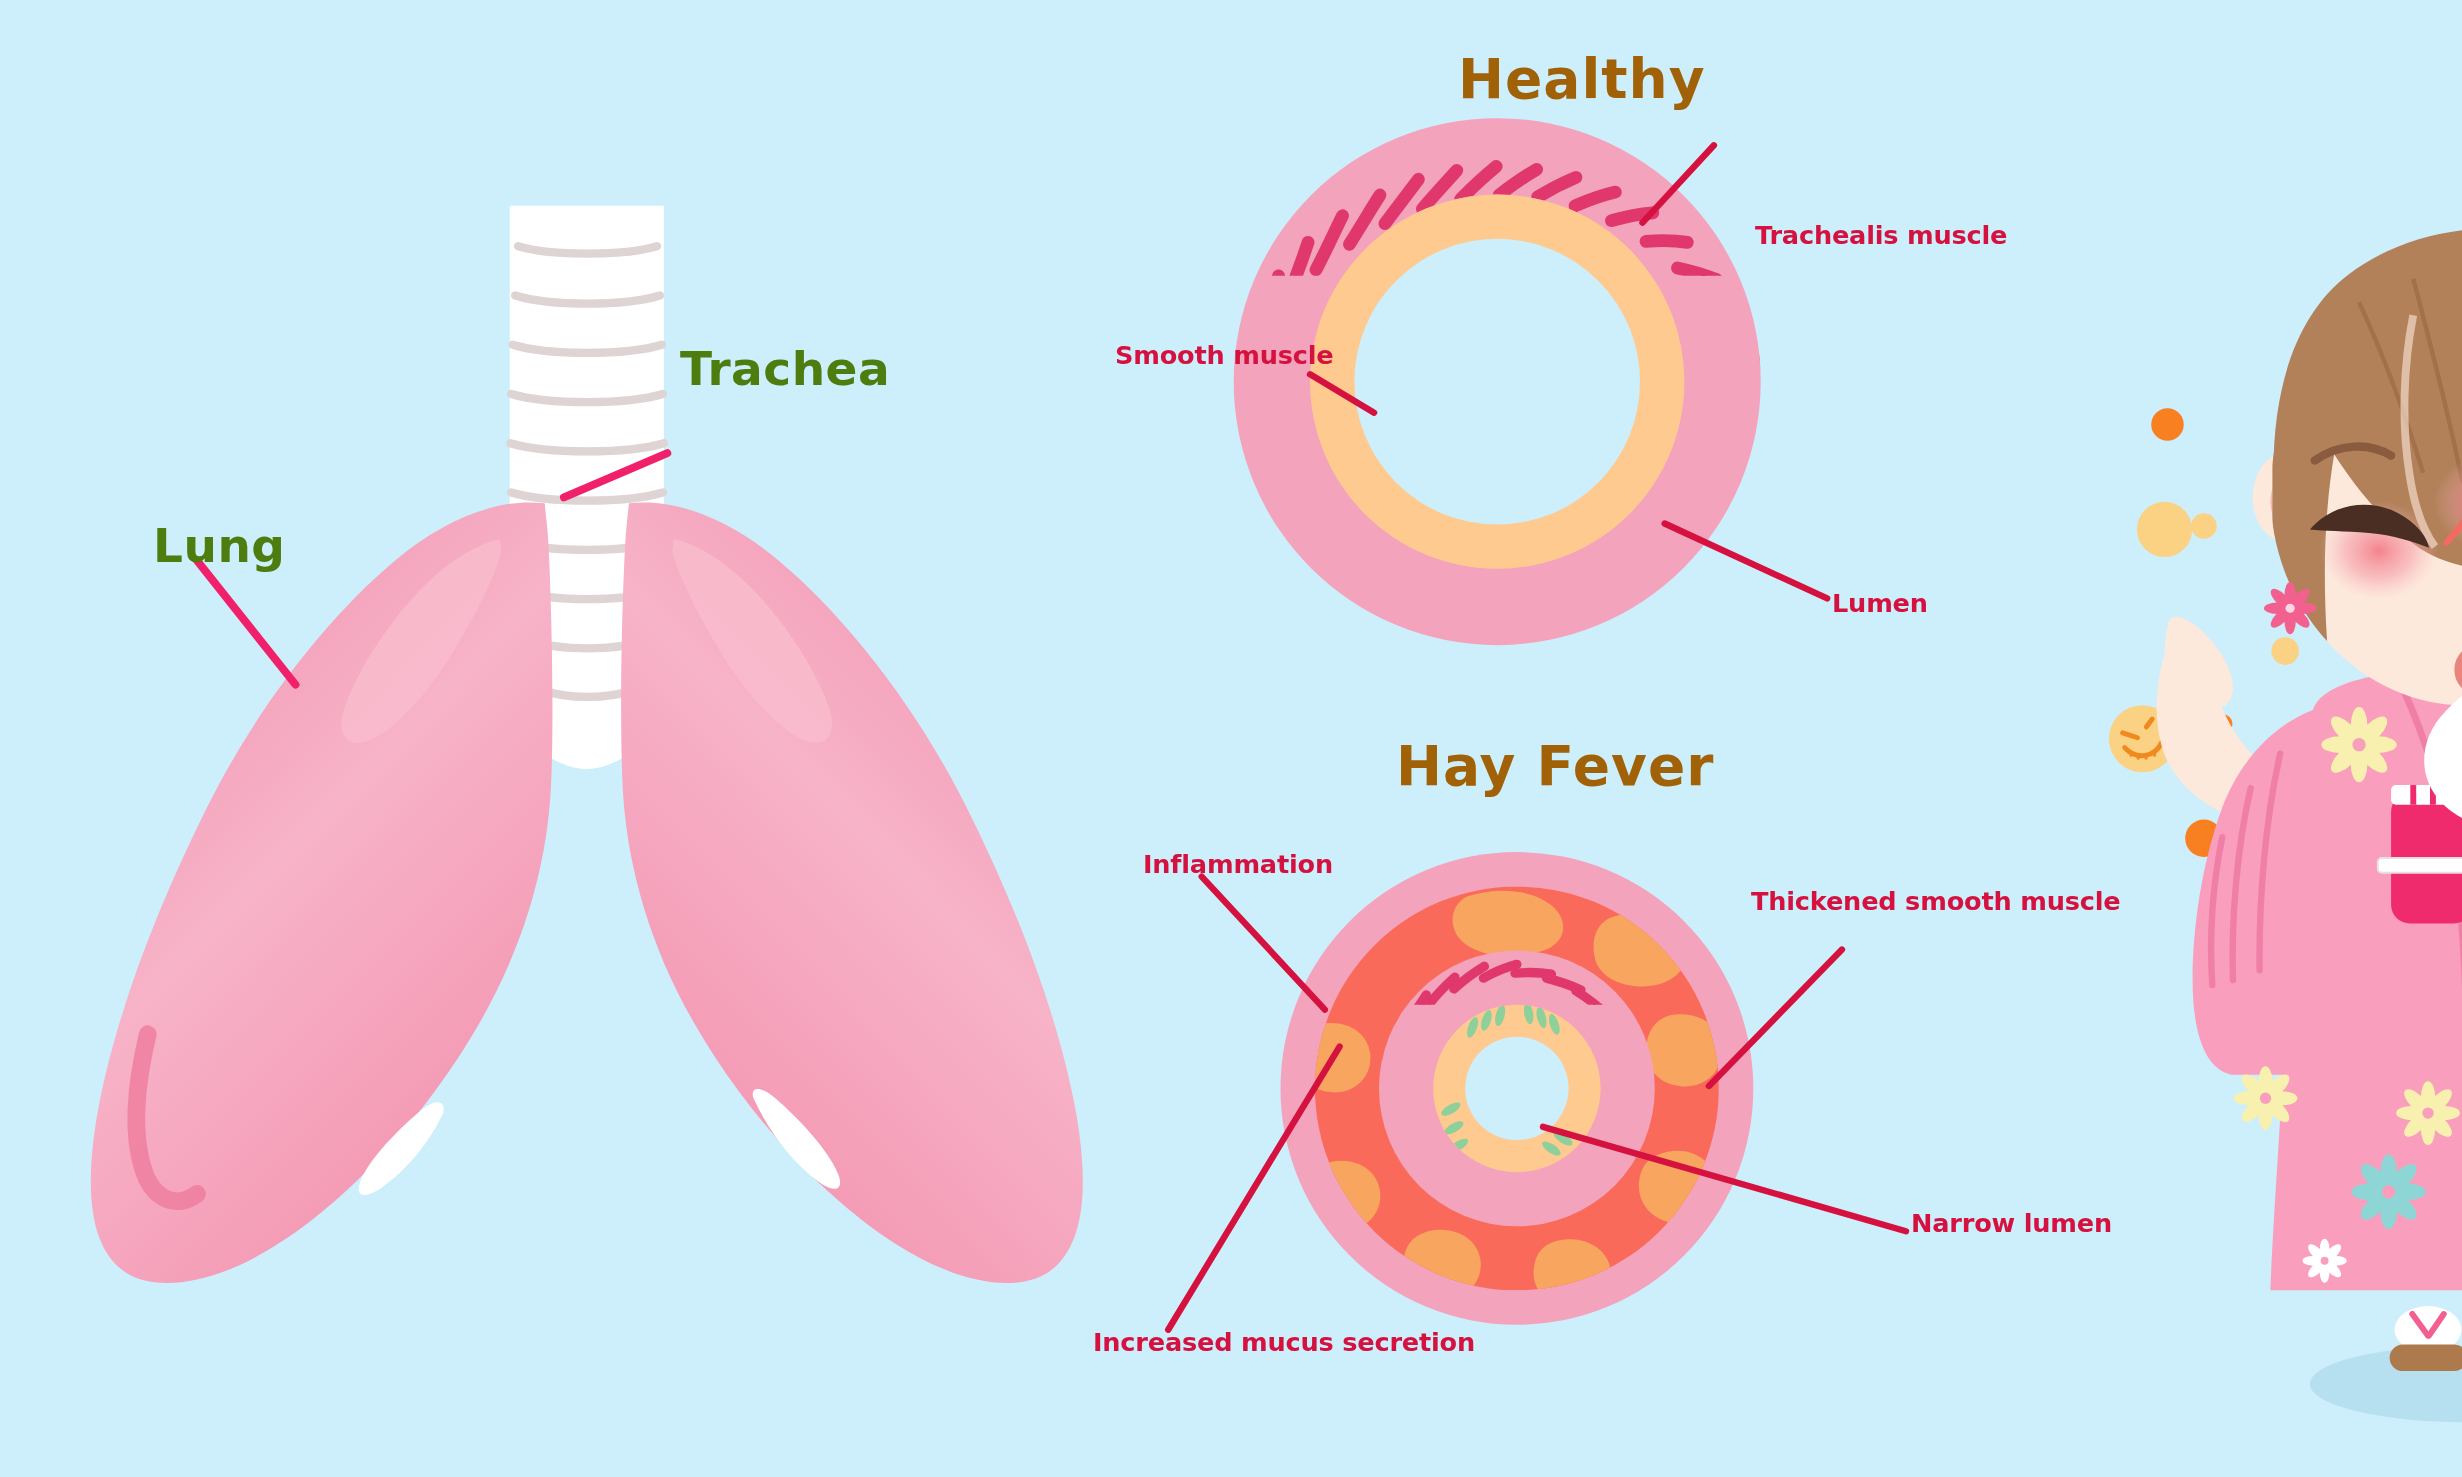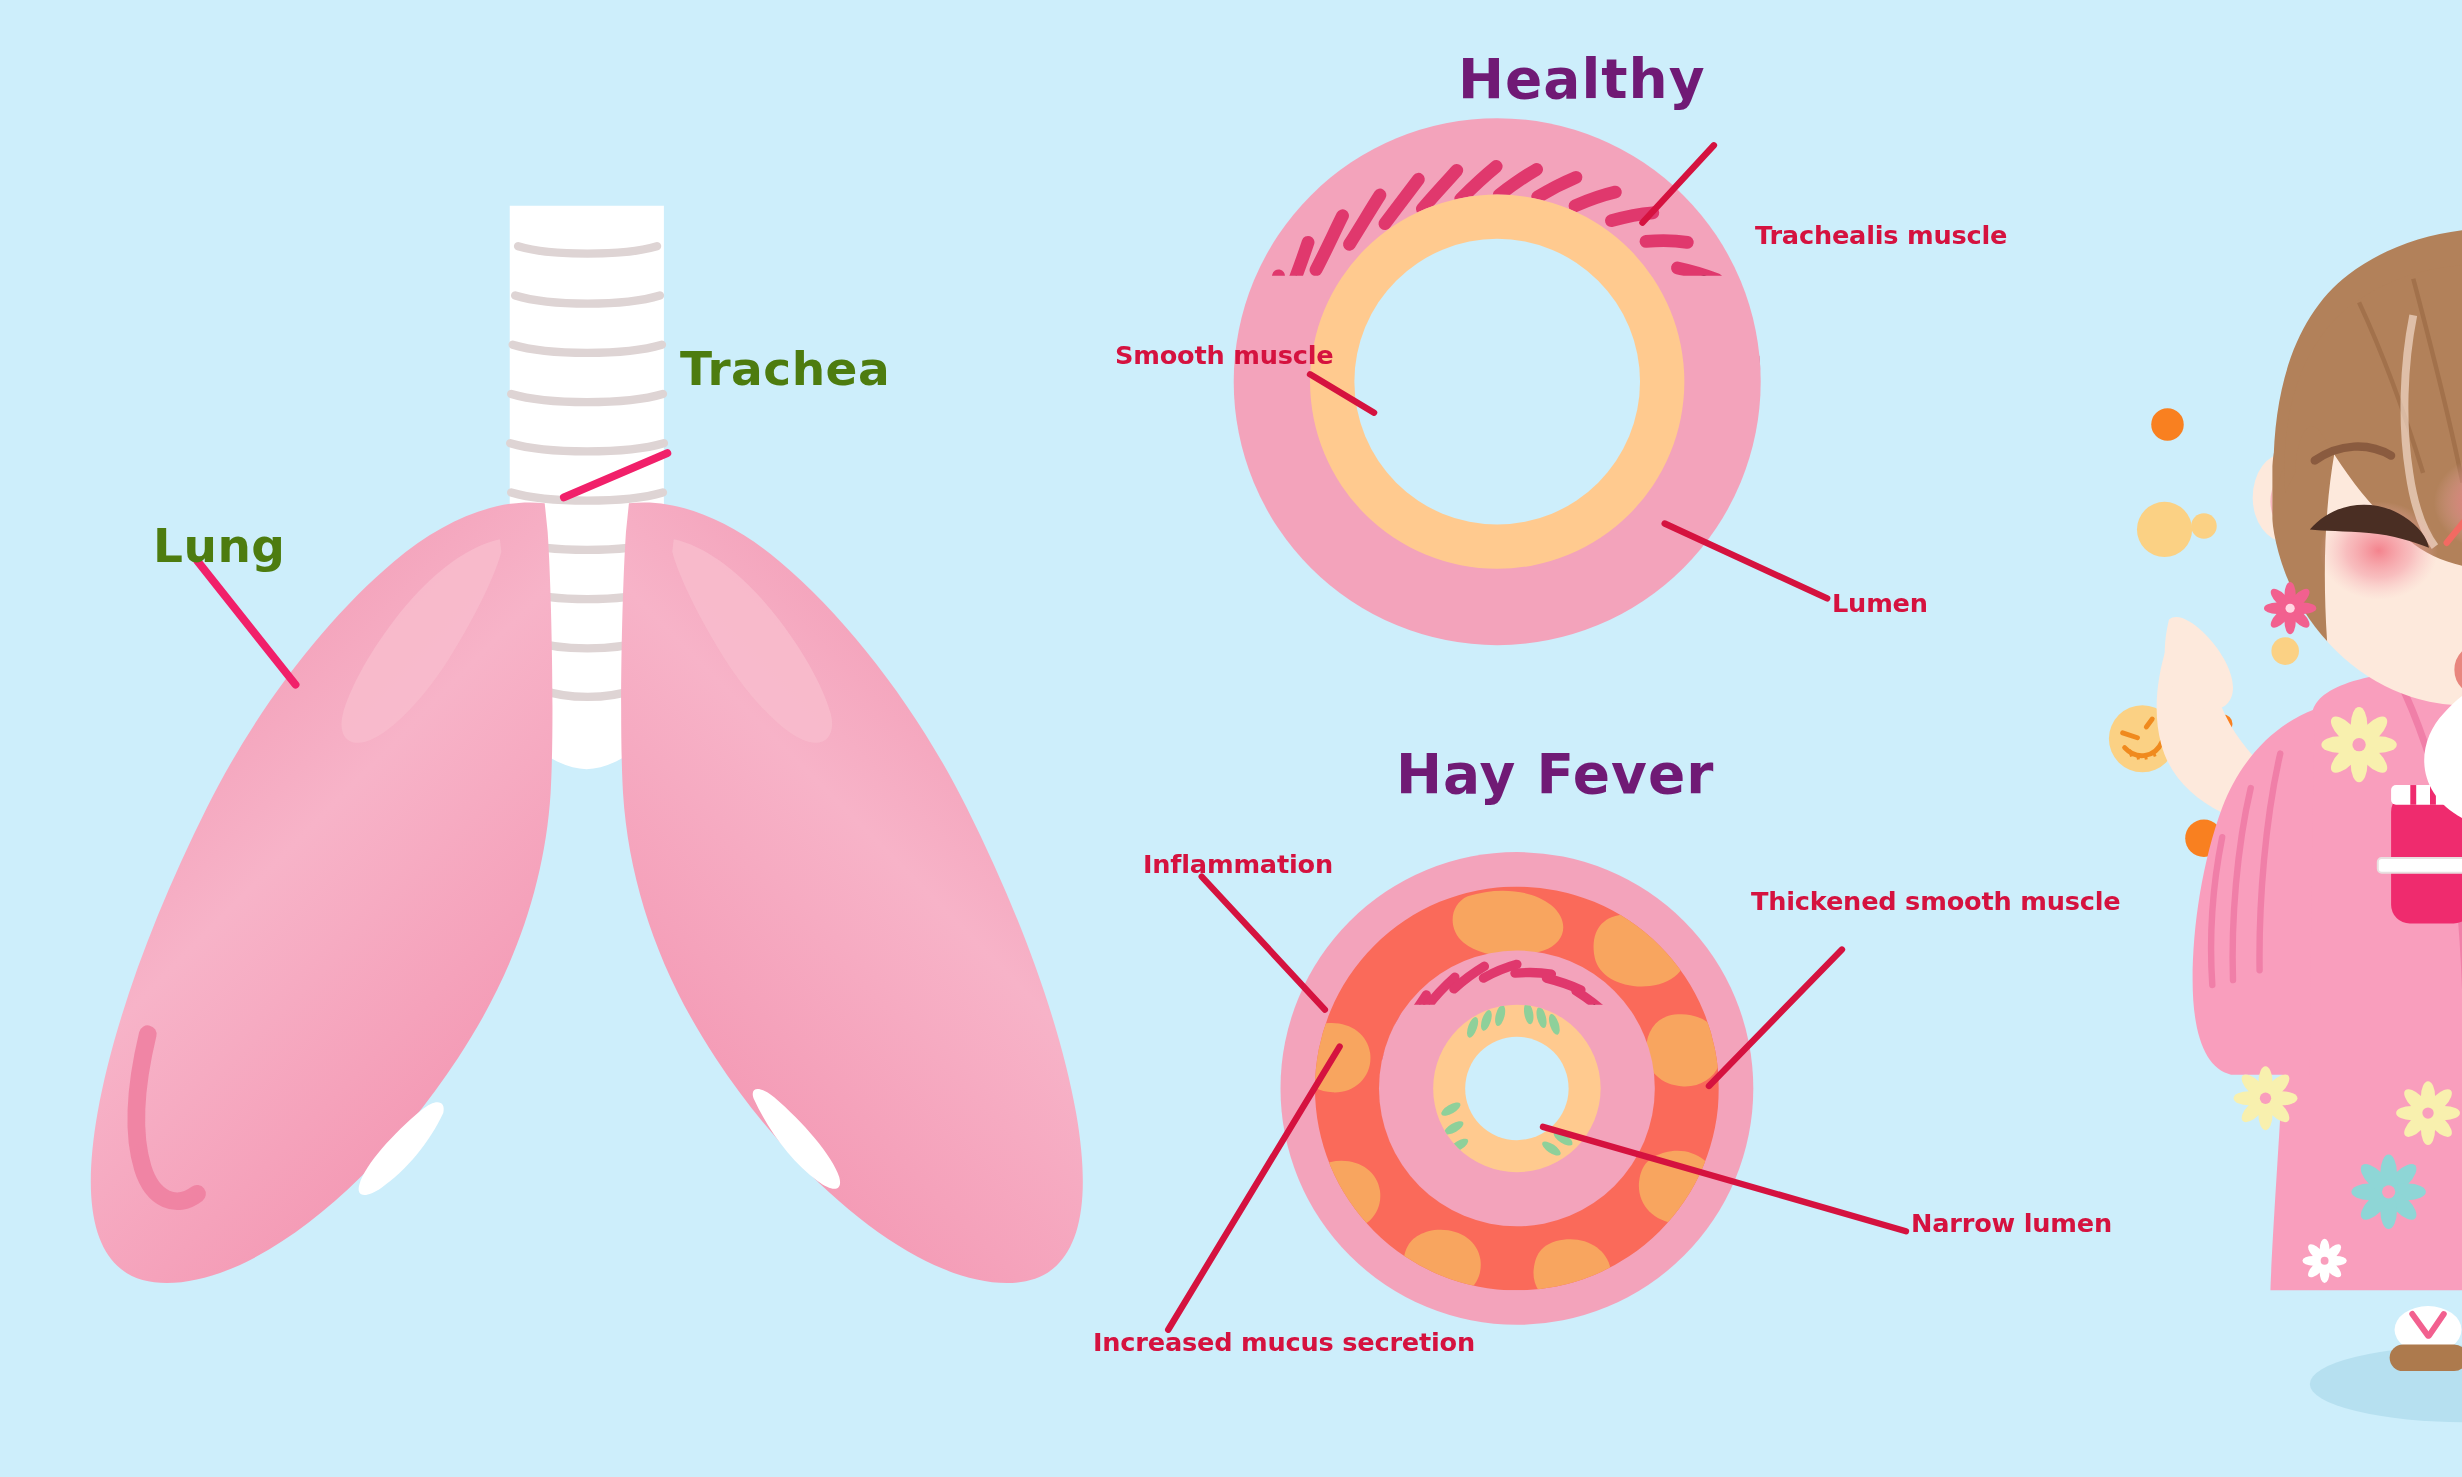--- a/index.html
+++ b/index.html
@@ -23,21 +23,21 @@
   }
   .lbl{
     position:absolute;
     color:#d5123f;
     font-family:"DejaVu Sans", sans-serif;
     font-weight:700;
     white-space:nowrap;
     letter-spacing:-0.2px;
     line-height:1;
   }
-  .lbl.big{ font-size:55px; color:#701a75; letter-spacing:1px; }
+  .lbl.big{ font-size:55px; color:#a16207; letter-spacing:1px; }
   .lbl.mid{ font-size:47px; color:#4d7c0f; letter-spacing:0.5px; }
   .lbl.small{ font-size:25.6px; }
 </style>
 </head>
 <body>
 
 <div id="stage">
 
   <svg class="layer" viewBox="0 0 6000 3001">
     <defs>
@@ -666,21 +666,21 @@
             <path d="M5120,2668 L5090,2712"></path>
         </g>
         <rect x="4852" y="2730" width="158" height="54" rx="27" fill="#ad7a4d"></rect>
         <rect x="5010" y="2730" width="158" height="54" rx="27" fill="#ad7a4d"></rect>
       </g>
     </g>
   </svg>
 
   <div class="lbl big" style="left:1458px; top:52px;">Healthy</div>
 
-  <div class="lbl big" style="left:1396px; top:739px;margin-top:8px;">Hay Fever</div>
+  <div class="lbl big" style="left:1396px; top:739px;">Hay Fever</div>
 
   <div class="lbl mid" style="left:680px; top:345px;">Trachea</div>
 
   <div class="lbl mid" style="left:153px; top:522px;text-align:right;">Lung</div>
 
   <div class="lbl small" style="left:1731px; top:223px;margin-left:24px;">Trachealis muscle</div>
 
   <div class="lbl small" style="left:1115px; top:343px;">Smooth muscle</div>
 
   <div class="lbl small" style="left:1832px; top:591px;">Lumen</div>

